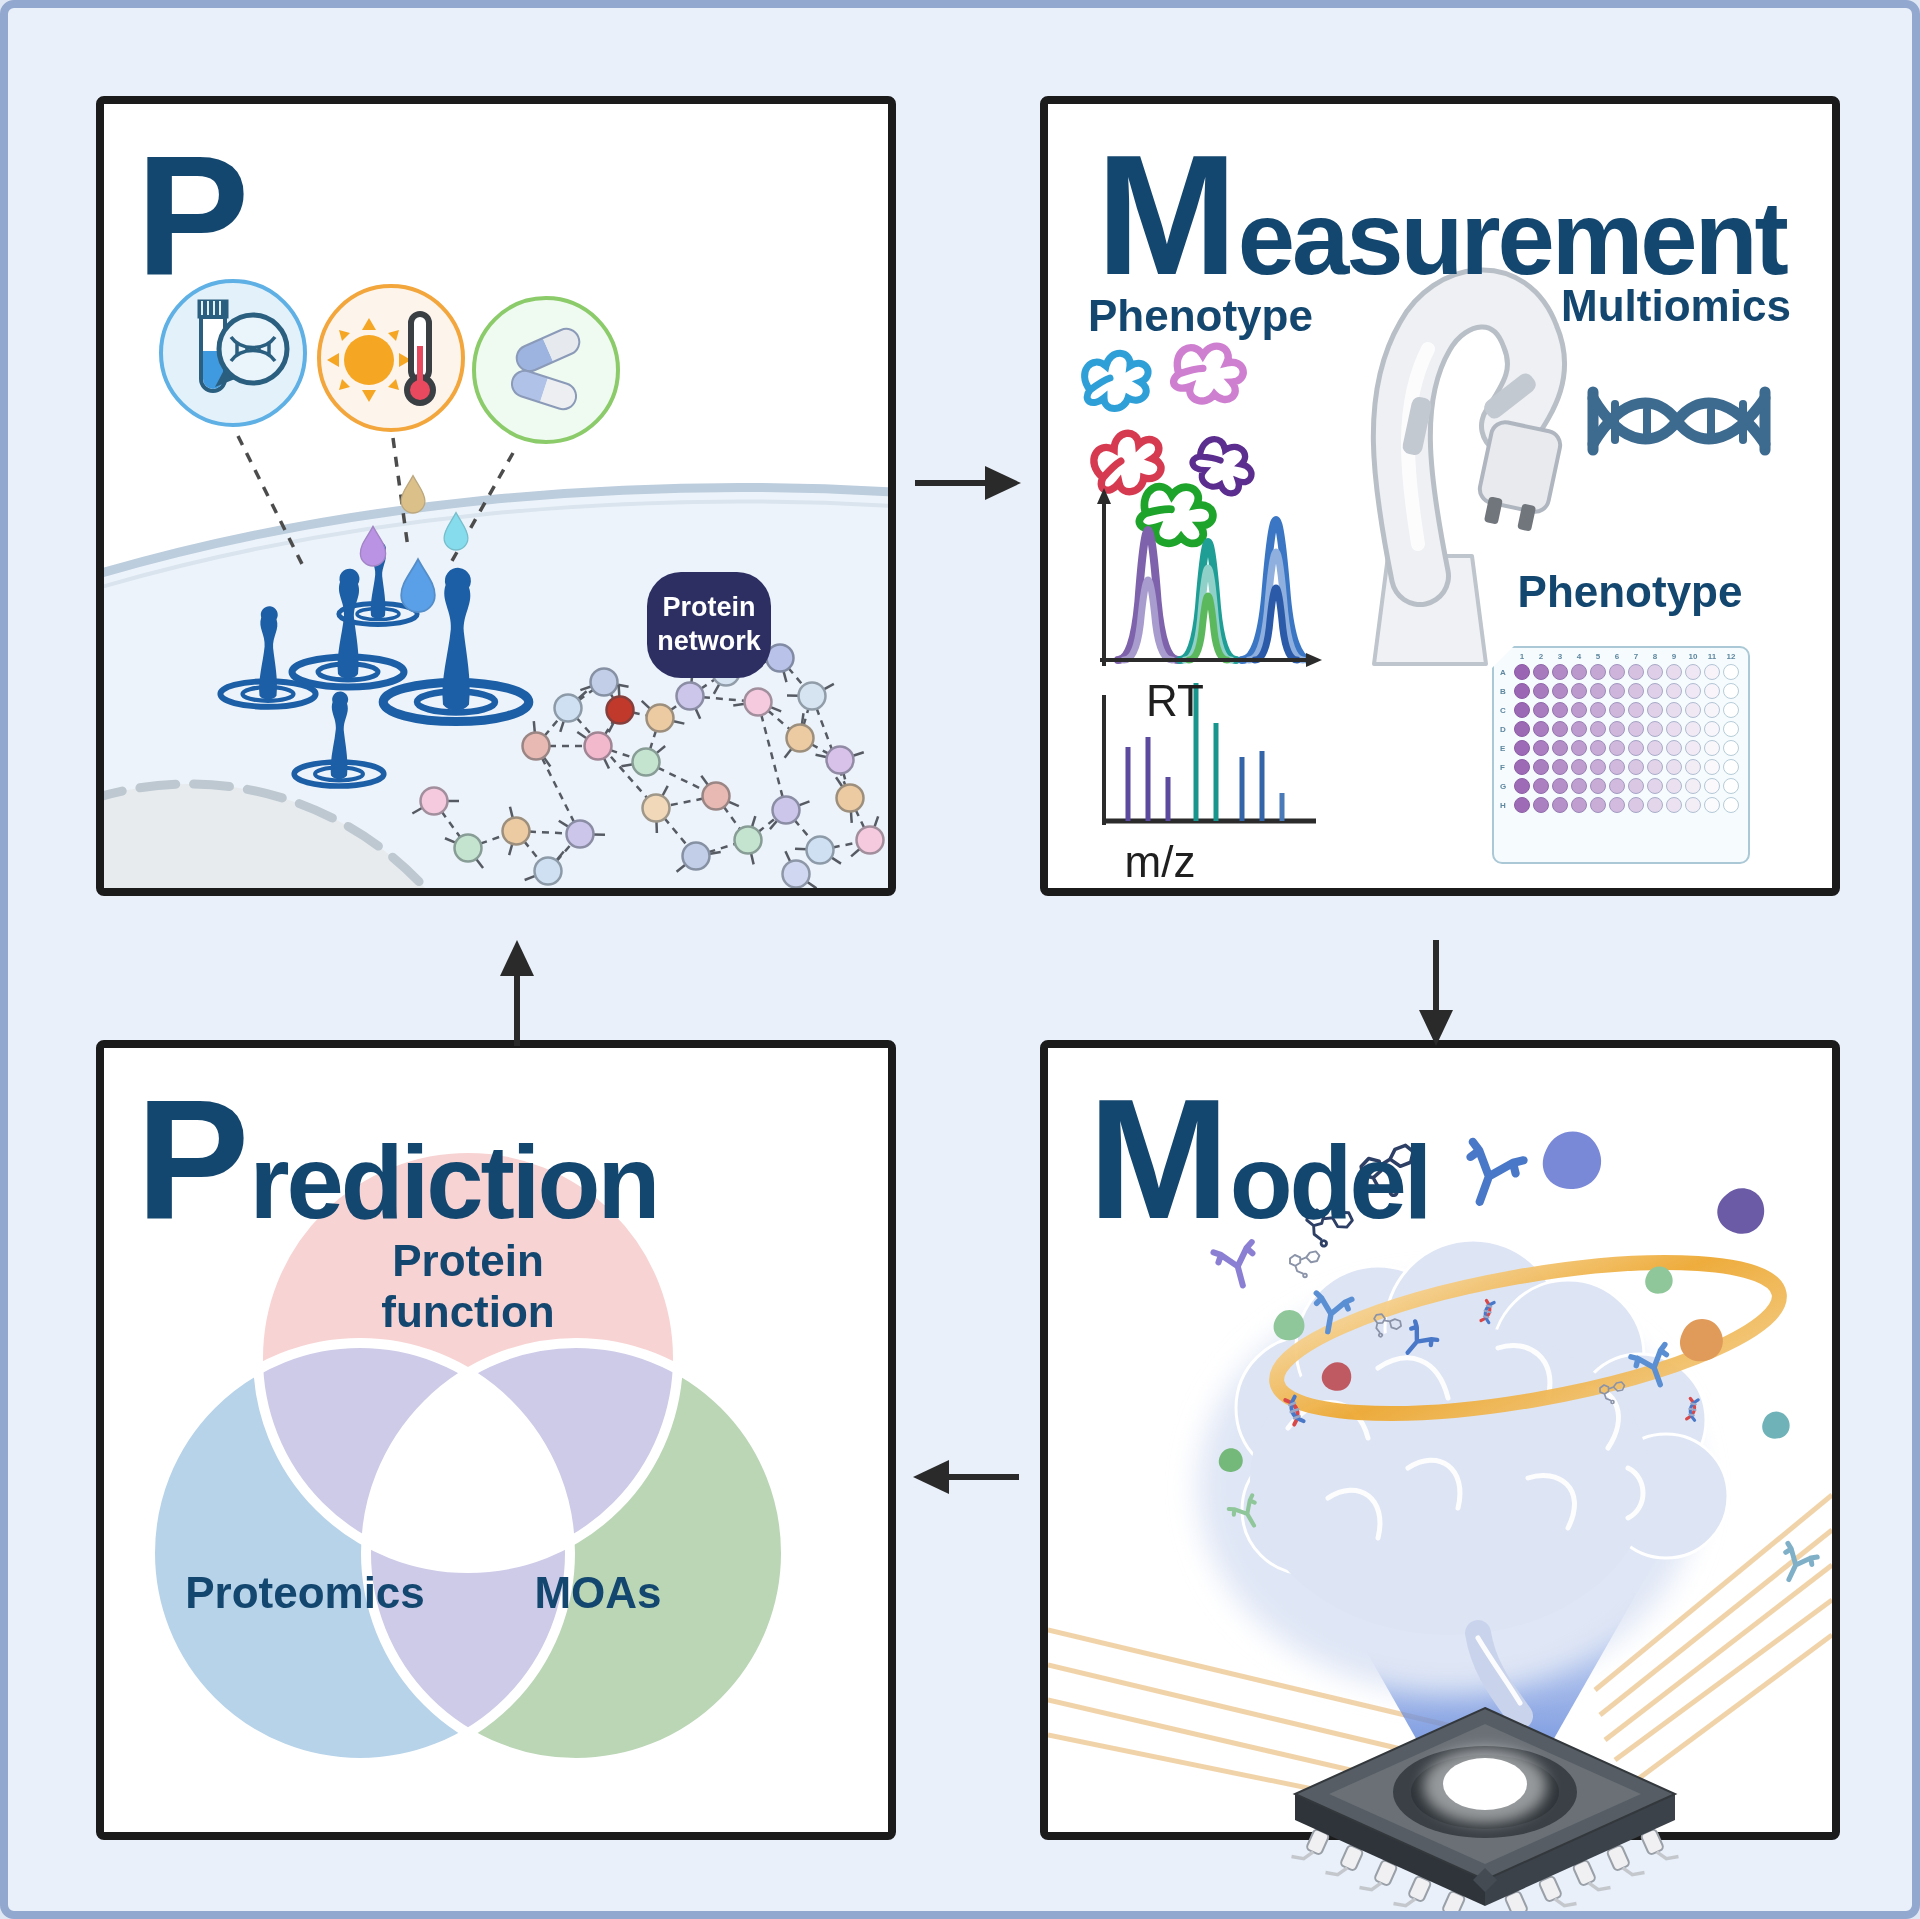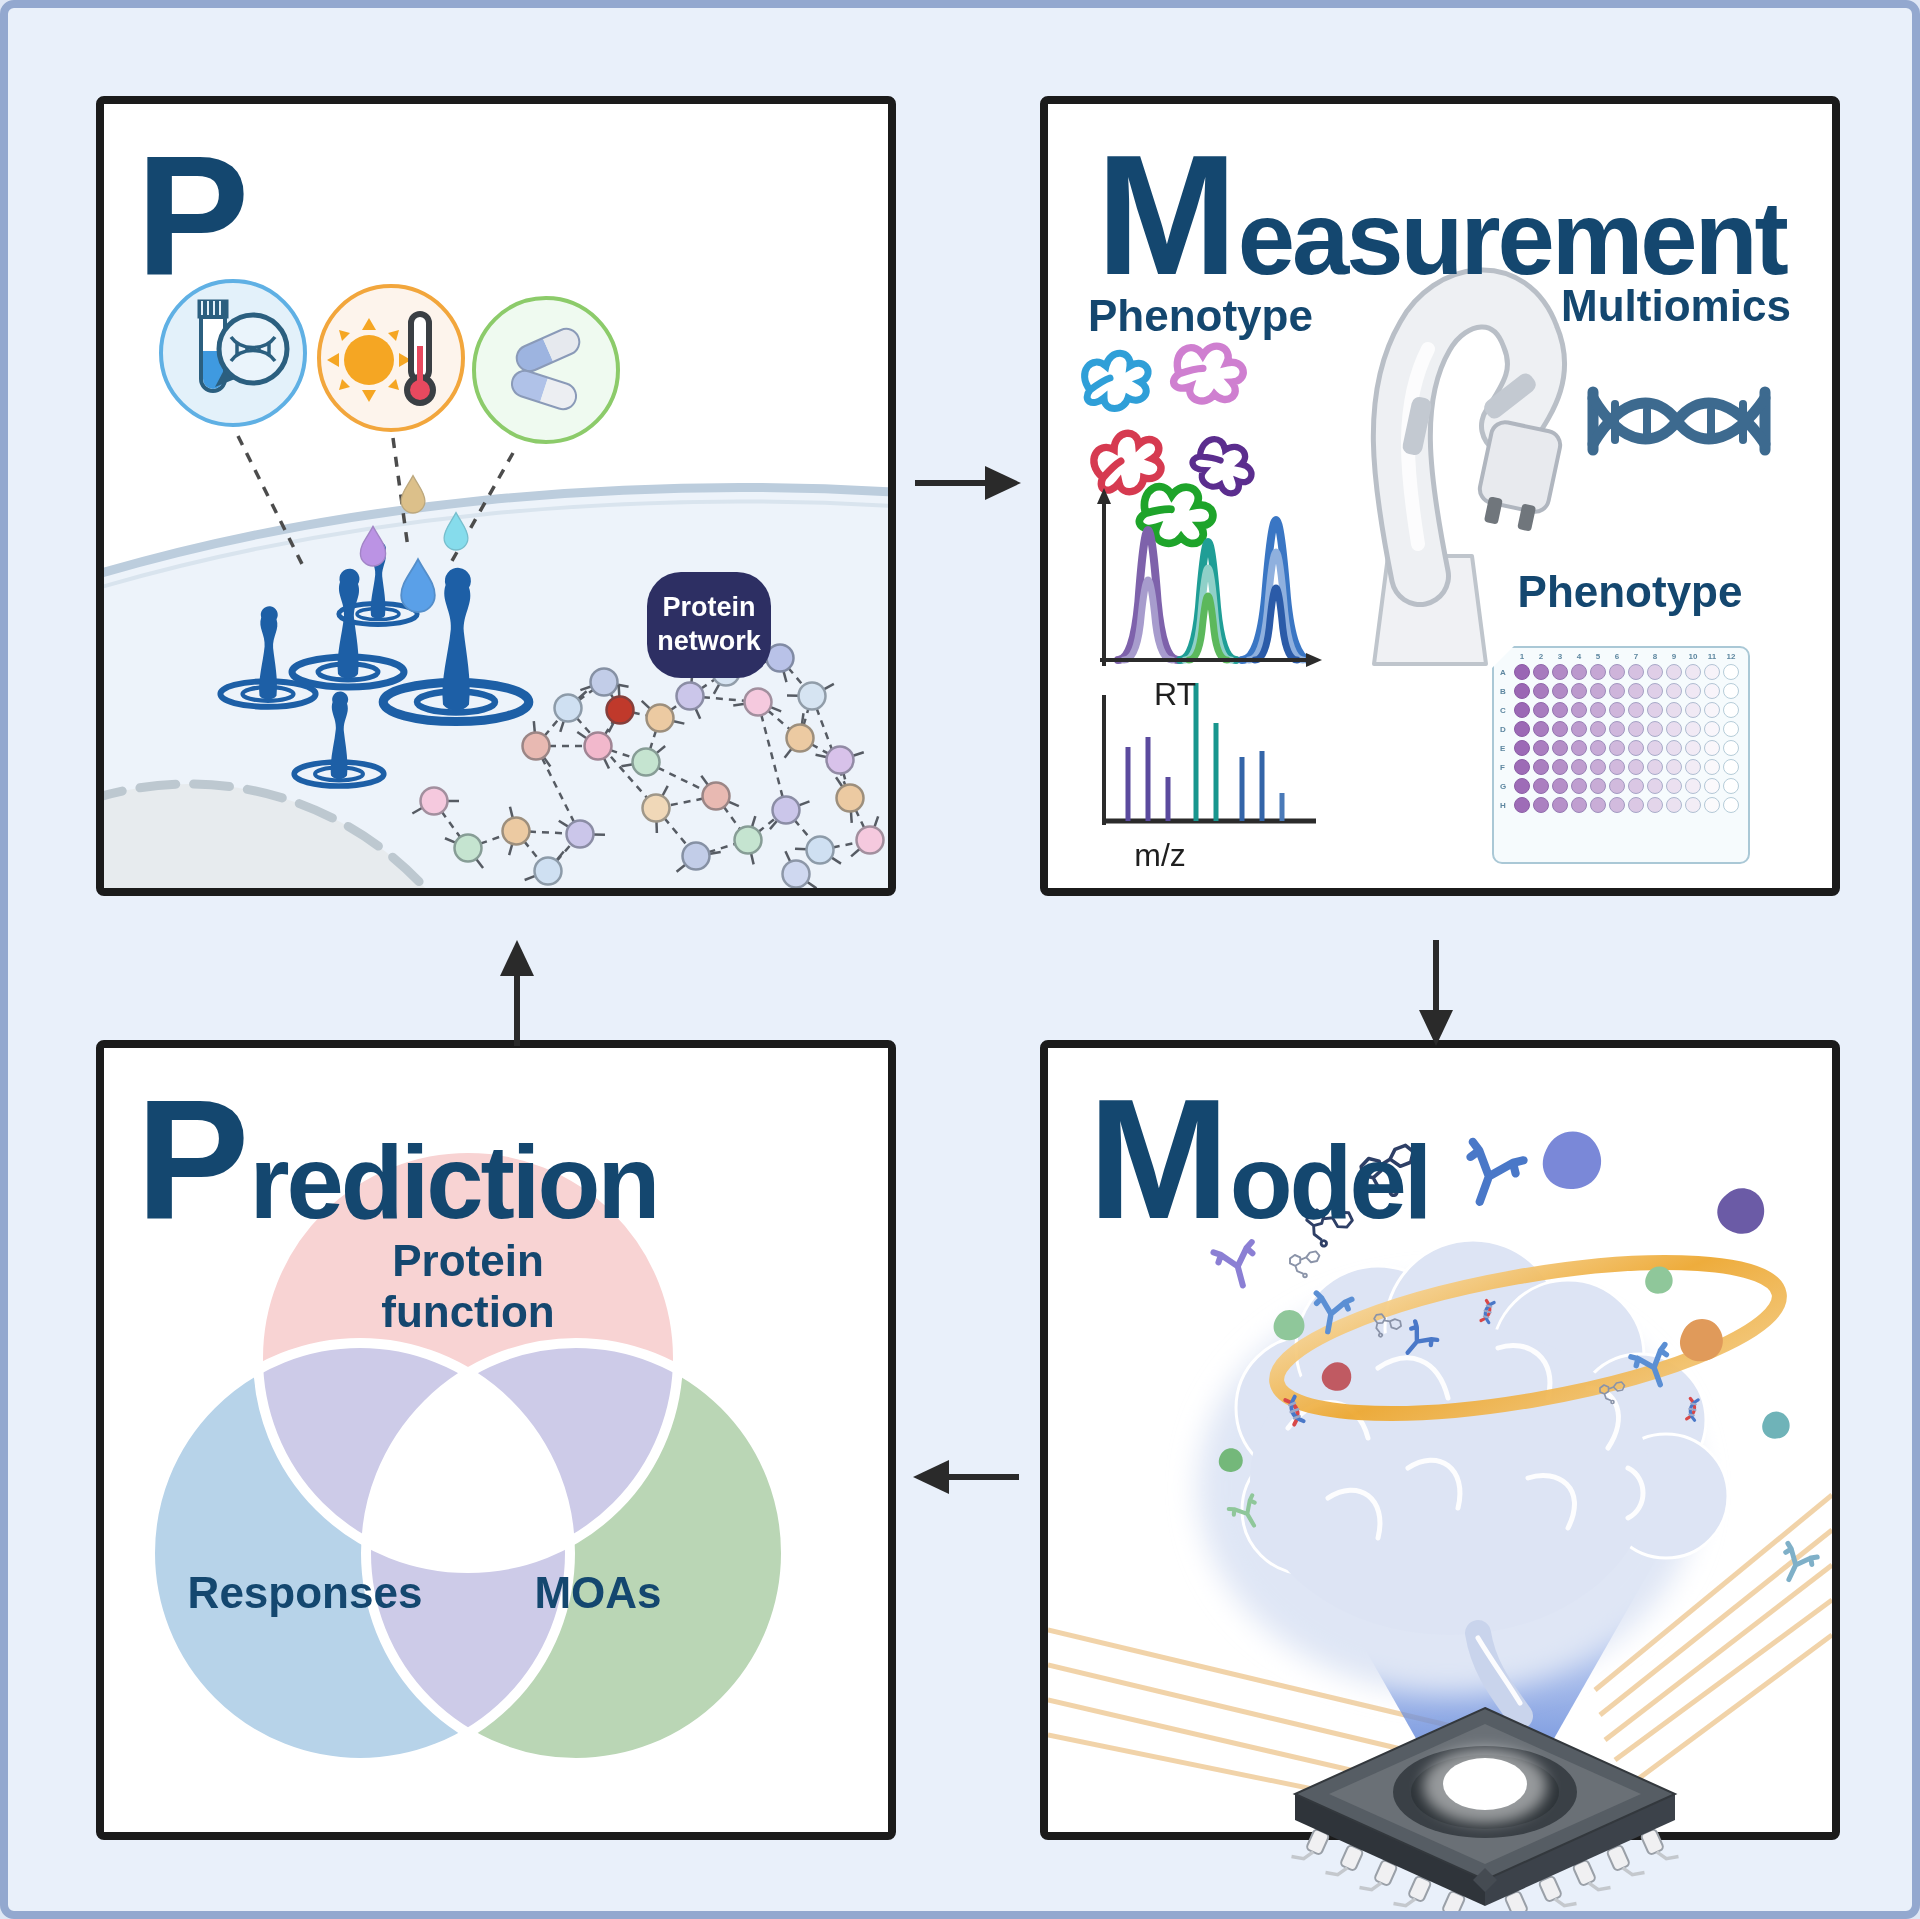--- a/index.html
+++ b/index.html
@@ -3,21 +3,21 @@
 <meta charset="utf-8">
 <style>
   html,body{margin:0;padding:0;background:#dfe7f5;font-family:"Liberation Sans",sans-serif;}
   #stage{position:relative;width:1920px;height:1919px;background:#e9f0fa;border:8px solid #93a8cf;border-radius:14px;box-sizing:border-box;overflow:hidden;}
   .panel{position:absolute;width:800px;height:800px;background:#ffffff;border:8px solid #1b1b1b;border-radius:8px;box-sizing:border-box;overflow:hidden;}
   .art{position:absolute;left:0;top:0;width:784px;height:784px;z-index:1;}
   .title{position:absolute;left:32px;top:22px;display:flex;align-items:baseline;color:#14476f;font-weight:700;z-index:6;white-space:nowrap;}
   .title .cap{font-size:170px;line-height:.82;}
   .title .rest{font-size:103px;line-height:.82;letter-spacing:-3px;}
   .plabel{position:absolute;color:#14476f;font-weight:700;font-size:44px;text-align:center;z-index:4;line-height:1.1;}
-  .axis-cap{position:absolute;color:#1f1f1f;font-weight:400;font-size:32px;text-align:center;z-index:4;}
+  .axis-cap{position:absolute;color:#1f1f1f;font-weight:400;font-size:44px;text-align:center;z-index:4;}
   .net-label{position:absolute;left:543px;top:468px;width:124px;height:106px;border-radius:34px;color:#fff;
     font-size:27px;font-weight:600;line-height:1.25;display:flex;flex-direction:column;align-items:center;justify-content:center;z-index:4;text-align:center;}
   .ai-label{position:absolute;left:310px;top:308px;width:300px;text-align:center;font-weight:700;font-size:185px;color:#8d9ed6;opacity:.8;z-index:4;line-height:1;}
   .venn-label{position:absolute;color:#14476f;font-weight:700;font-size:44px;text-align:center;z-index:4;line-height:1.15;}
   .arrow{position:absolute;z-index:7;}
   
   .plate{position:absolute;left:444px;top:542px;width:258px;height:218px;background:#f6fbfd;border:2px solid #aac8d6;border-radius:10px;
     z-index:3;clip-path:polygon(22px 0,100% 0,100% 100%,0 100%,0 22px);padding:4px 6px 6px 6px;box-sizing:border-box;}
   .plate-cols{display:flex;margin-left:14px;}
   .plate-cols span{width:16px;margin-right:3px;font-size:8px;color:#5e87a0;text-align:center;font-weight:700;}
@@ -521,21 +521,21 @@
       </g>
     </svg>
     <h2 class="title">
         <span class="cap">P</span>
         <span class="rest">rediction</span>
       </h2>
     <div class="venn-label" style="left:214px;top:188px;width:300px;">
       <div>Protein</div>
       <div>function</div>
     </div>
-    <div class="venn-label" style="left:61px;top:520px;width:280px;">Responses</div>
+    <div class="venn-label" style="left:61px;top:520px;width:280px;">Proteomics</div>
     <div class="venn-label" style="left:374px;top:520px;width:240px;">MOAs</div>
   </section>
 
   <section class="panel" id="panel-model" style="left:1032px;top:1032px;">
     <svg class="art" viewBox="0 0 784 784">
       <defs>
         <linearGradient id="beamGrad" x1="0" y1="1" x2="0" y2="0">
           <stop offset="0" stop-color="#5c82d7" stop-opacity="0.95"></stop>
           <stop offset="0.55" stop-color="#7d9ce2" stop-opacity="0.55"></stop>
           <stop offset="1" stop-color="#a9bdee" stop-opacity="0.1"></stop>

